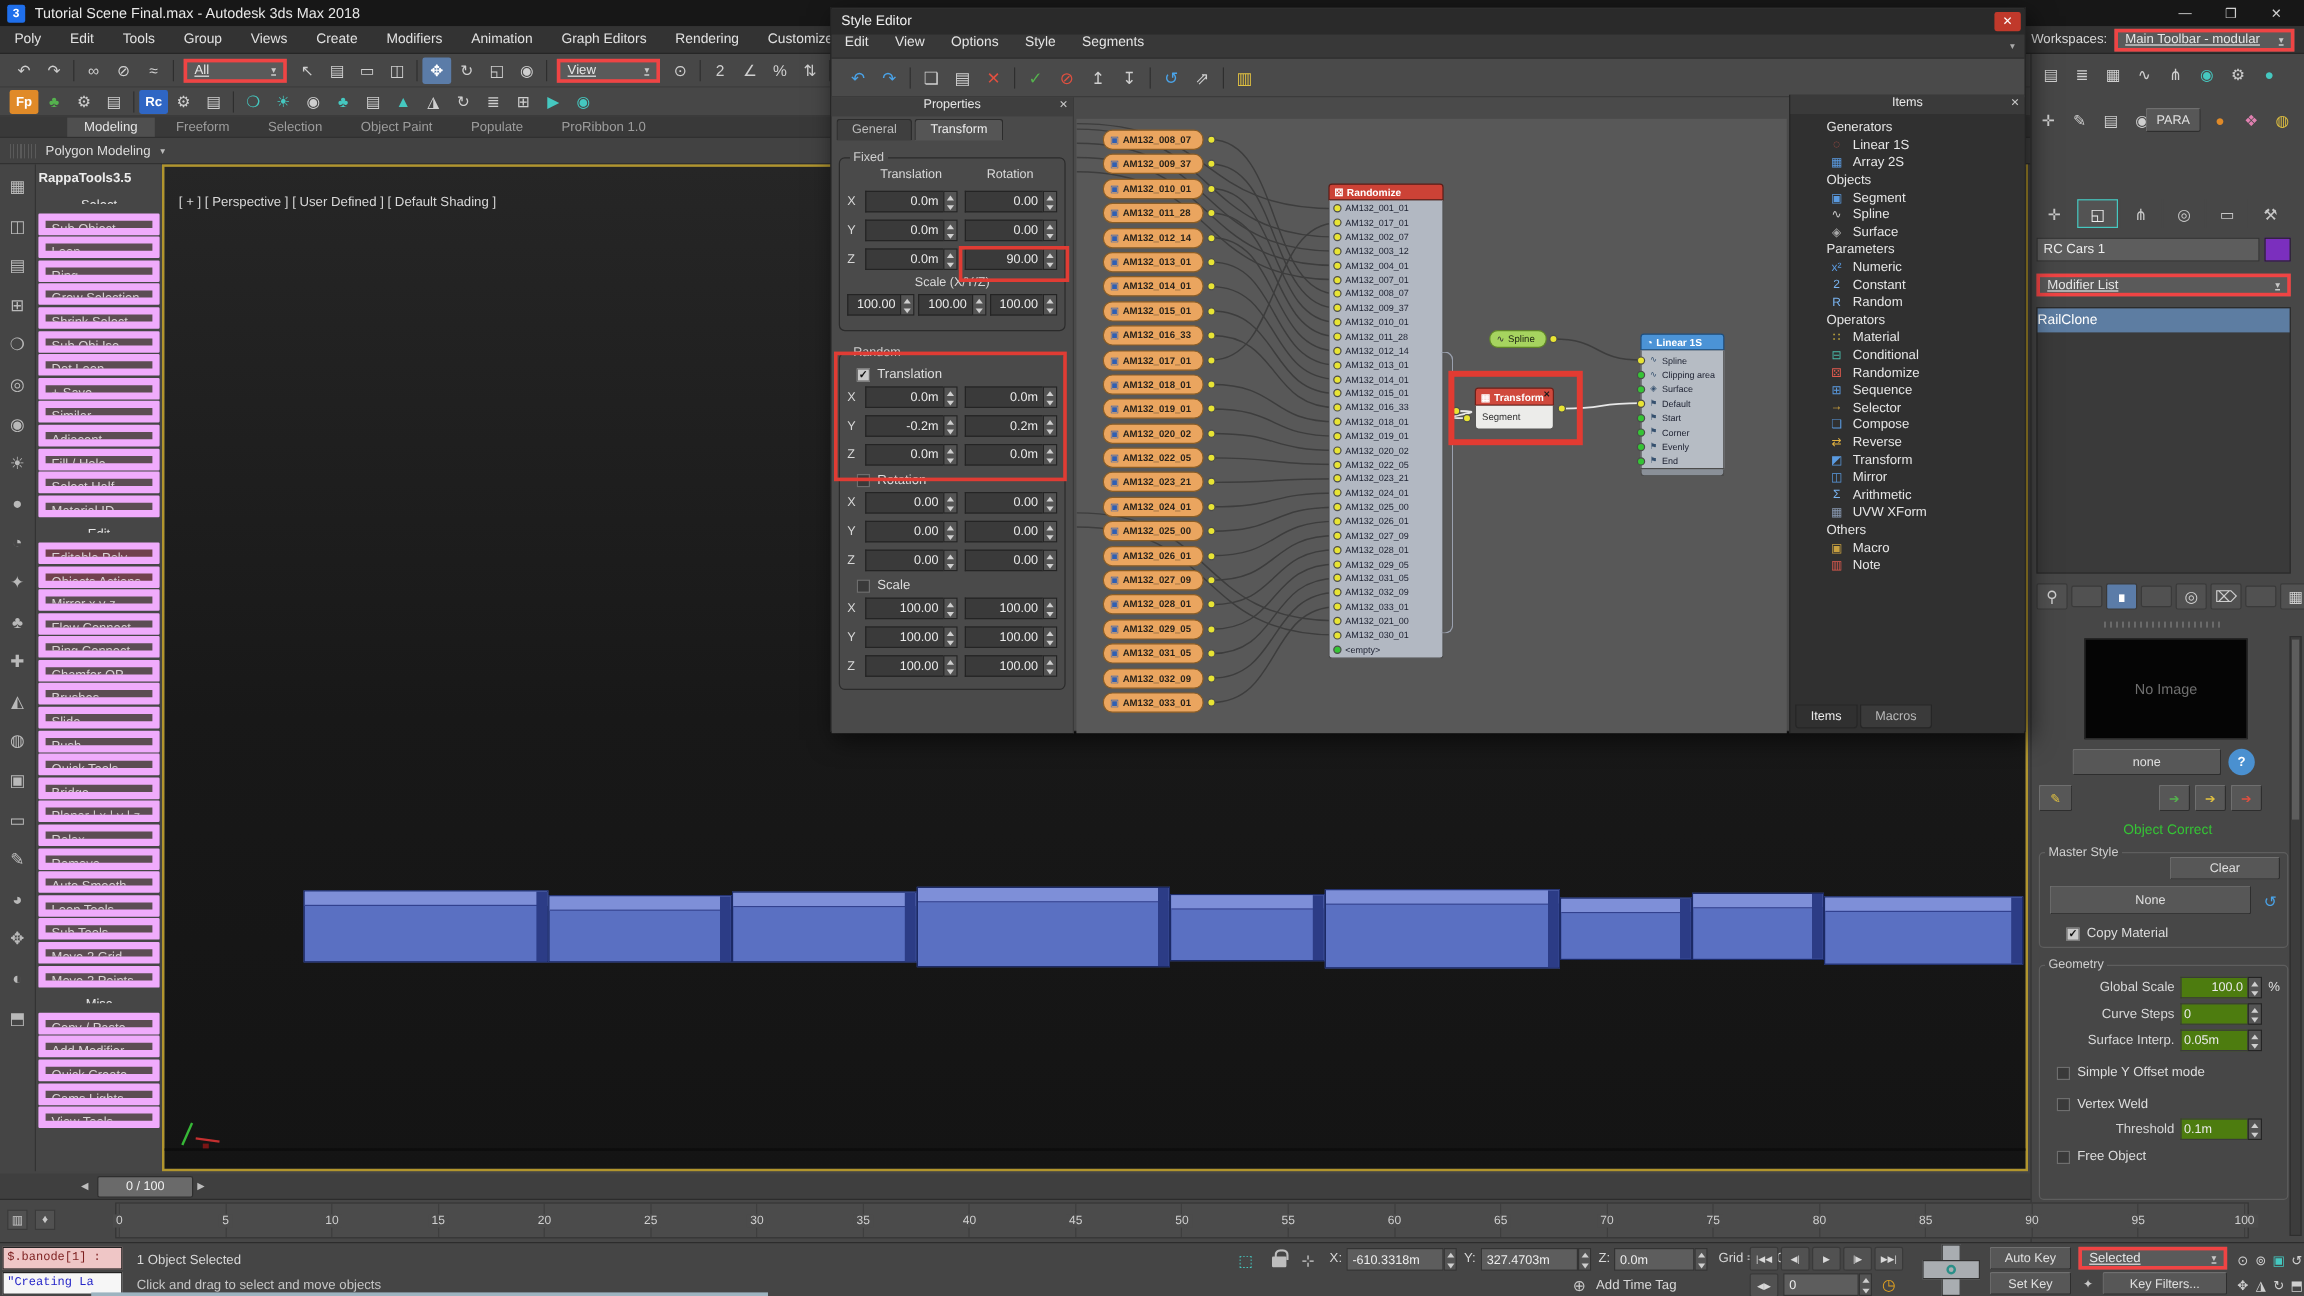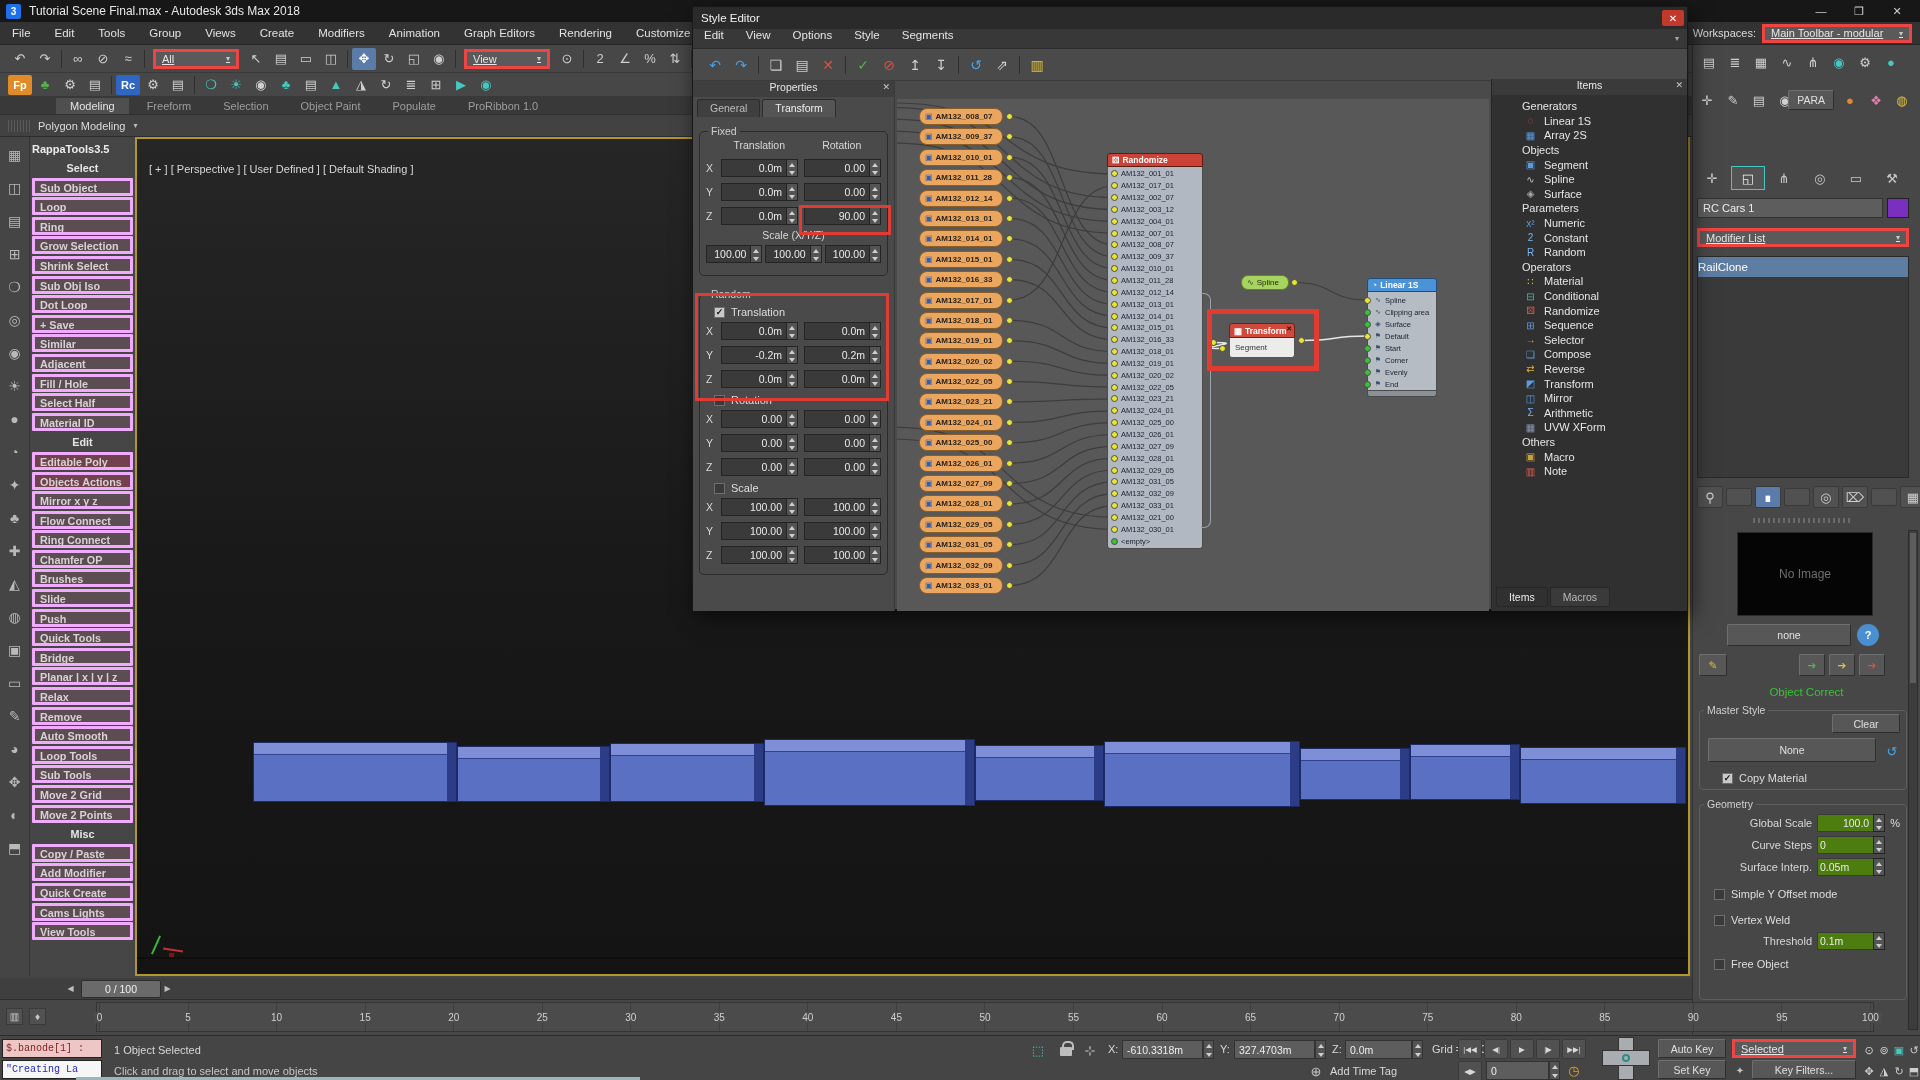--- a/index.html
+++ b/index.html
@@ -38,21 +38,21 @@
   .rtab{padding:2px 14px;color:#9d9d9d;font-size:11px;}
   .rtab.active{background:#4f4f4f;color:#e4e4e4;}
   .polyrow{left:0;top:115px;width:1692px;height:22px;background:#424242;border-bottom:1px solid #2d2d2d;display:flex;align-items:center;gap:8px;padding-left:8px;}
   .grip{width:22px;height:12px;background:repeating-linear-gradient(90deg,#5a5a5a 0 1px,transparent 1px 3px);}
 
   
   .lstrip{left:0;top:137px;width:30px;height:839px;background:#454545;border-right:1px solid #333;display:flex;flex-direction:column;align-items:center;padding-top:10px;gap:17px;}
   .lstrip span{color:#b9b9b9;font-size:14px;}
   .rappa{left:30px;top:137px;width:104px;height:839px;background:#464646;padding:6px 1px 0 2px;}
   .rp-title{text-align:left;font-weight:bold;color:#ececec;font-size:11px;height:15px;}
-  .rp-row{height:18px;margin-bottom:1.6px;background:#5c4d53;border:3px solid #f0abfc;border-radius:1px;color:#d8d2d4;font-size:10.8px;line-height:15px;padding:0 5px;overflow:hidden;white-space:nowrap;font-weight:bold;}
+  .rp-row{height:18px;margin-bottom:1.6px;background:#5c4d53;border:6px solid #f0abfc;border-radius:1px;color:#d8d2d4;font-size:10.8px;line-height:15px;padding:0 5px;overflow:hidden;white-space:nowrap;}
   .rp-row.hdr{background:transparent;border-color:transparent;text-align:center;color:#e6e6e6;}
   .rp-row.hl{background:#71414d;}
 
   
   .viewport{left:135px;top:137px;width:1555px;height:839px;background:linear-gradient(#262626,#181818 55%,#141414);border:2px solid #b1952d;overflow:hidden;}
   .vplabel{position:absolute;left:12px;top:24px;color:#d8d8d8;font-size:11px;}
   .slab{position:absolute;background:#5a70c2;border:1px solid #1c2a66;}
   .slab::before{content:"";position:absolute;left:0;right:0;top:0;height:11px;background:#7e8fd8;border-bottom:1px solid #32418f;}
   .slab::after{content:"";position:absolute;right:0;top:0;bottom:0;width:9px;background:#2c3c86;}
   .ground{position:absolute;left:0;right:0;top:818px;height:2px;background:#0d0d0d;}
@@ -222,21 +222,21 @@
 
     <span>—</span>
         <span>❒</span>
         <span>✕</span>
       </div>
   </div>
 
   <div class="abs menubar">
     <div style="display:flex;height:100%">
 
-    <span class="mi">File</span>
+    <span class="mi">Poly</span>
         <span class="mi">Edit</span>
         <span class="mi">Tools</span>
         <span class="mi">Group</span>
         <span class="mi">Views</span>
         <span class="mi">Create</span>
         <span class="mi">Modifiers</span>
         <span class="mi">Animation</span>
         <span class="mi">Graph Editors</span>
         <span class="mi">Rendering</span>
         <span class="mi">Customize</span>
@@ -1427,21 +1427,21 @@
     <div class="btn" style="position:absolute;left:6px;top:609px;width:28px;height:22px;color:#e0c040">✎</div>
     <div style="position:absolute;left:106px;top:609px;display:flex;gap:4px">
 
     <span class="btn tbi green" style="width:26px;height:22px">➔</span>
         <span class="btn tbi yellow" style="width:26px;height:22px">➔</span>
         <span class="btn tbi red" style="width:26px;height:22px">➔</span>
       </div>
     <div class="objcorrect" style="top:641px">Object Correct</div>
     <fieldset class="cp-group" style="top:659px;height:86px">
       <legend>Master Style</legend>
-      <div class="btn" style="position:absolute;right:6px;top:-2px;width:68px;height:19px">Clear</div>
+      <div class="btn" style="position:absolute;right:6px;top:-2px;width:92px;height:19px">Clear</div>
       <div class="btn" style="position:absolute;left:8px;top:22px;width:168px;height:24px">None</div>
       <span class="tbi blue" style="position:absolute;right:2px;top:24px">↺</span>
       <div class="cbrow" style="position:absolute;left:12px;top:52px">
           <span class="cb on">✓</span>
           <span class="cp-lbl">Copy Material</span>
         </div>
     </fieldset>
     <fieldset class="cp-group" style="top:753px;height:202px">
       <legend>Geometry</legend>
       <div class="grow">

